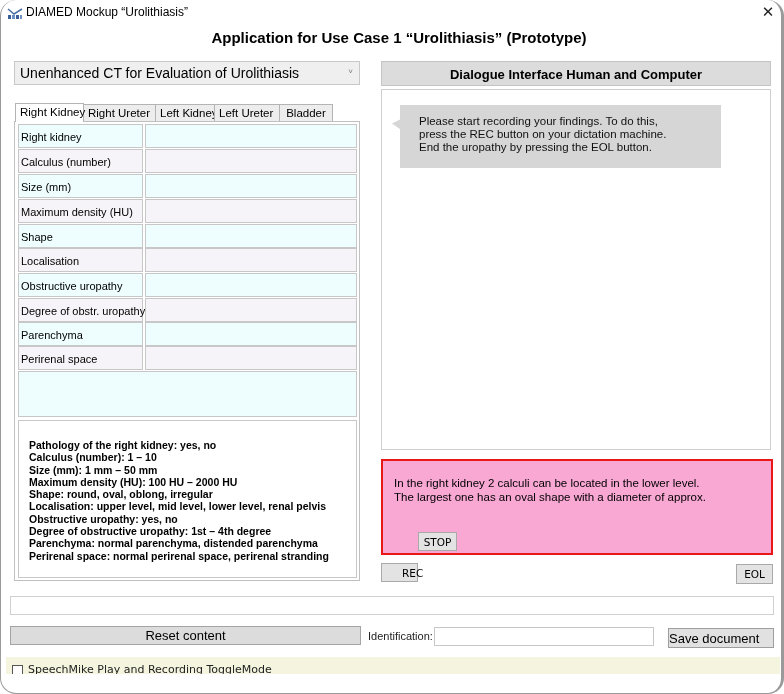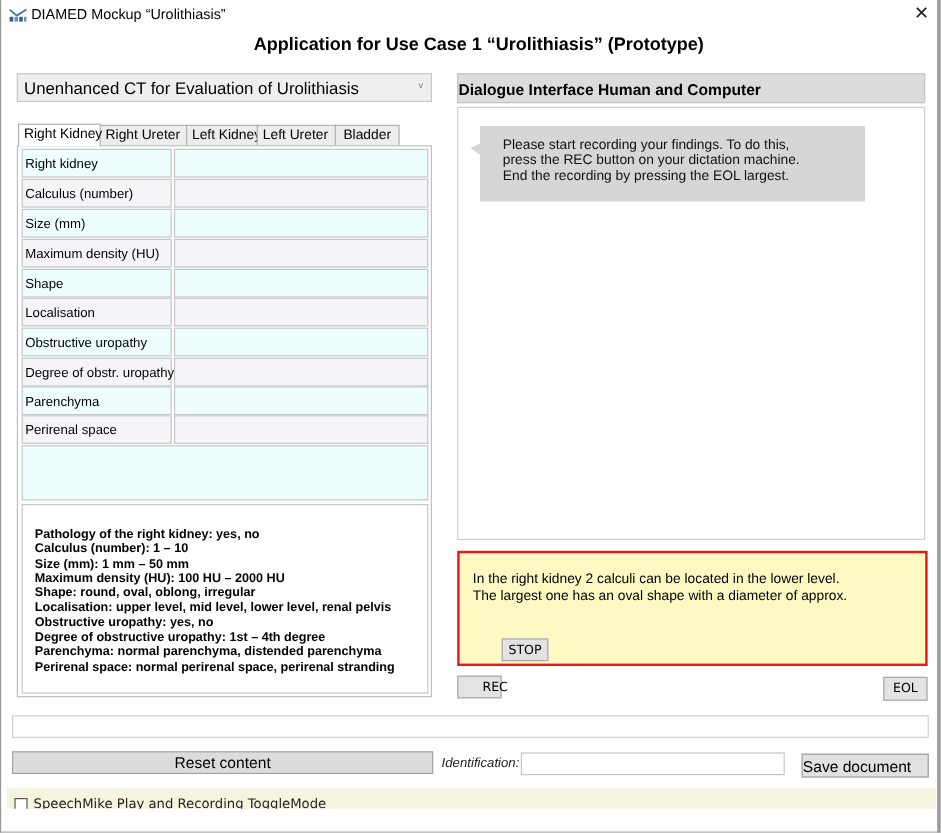--- a/index.html
+++ b/index.html
@@ -1,19 +1,19 @@
 <!DOCTYPE html>
 <html><head>
 <meta charset="utf-8">
 <style>
   * { box-sizing: border-box; margin: 0; padding: 0; }
   html, body { width: 784px; height: 694px; overflow: hidden; background: #ffffff; }
   body { font-family: "Liberation Sans", sans-serif; color: #000; position: relative; }
 
-  .window { position: absolute; left: 0; top: 0; width: 784px; height: 694px; background: #fff; border-left: 1px solid #9a9a9a; border-right: 3px solid #9a9a9a; border-bottom: 1px solid #9a9a9a; }
+  .window { position: absolute; left: 0; top: 0; width: 784px; height: 694px; background: #fff; border-left: 1px solid #9a9a9a; border-right: 3px solid #9a9a9a; border-bottom: 1px solid #9a9a9a; border-radius: 16px; }
 
   .titlebar { position: absolute; left: 0; top: 0; width: 780px; height: 24px; }
   .app-icon { position: absolute; left: 6px; top: 6px; width: 16px; height: 12px; }
   .title-text { position: absolute; left: 25px; top: 5px; font-size: 12px; color: #000; }
   .close-btn { position: absolute; right: 4px; top: 3px; width: 18px; height: 18px; font-size: 15px; line-height: 18px; text-align: center; color: #222; cursor: pointer; }
 
   .app-heading { position: absolute; left: 0; top: 29px; width: 796px; text-align: center; font-size: 15px; font-weight: bold; }
 
   .select-box { position: absolute; left: 13px; top: 61px; width: 346px; height: 24px; background: #efefef; border: 1px solid #c8c8c8; font-size: 14px; padding: 3px 0 0 5px; }
   .select-arrow { position: absolute; right: 6px; top: 5px; font-size: 8px; color: #777; }
@@ -33,36 +33,36 @@
   .form-label { position: absolute; left: 0; top: 0; width: 125px; height: 24px; border: 1px solid #c7c7c7; font-size: 11px; padding: 6px 0 0 2px; white-space: nowrap; }
   .form-label.indent { }
   .form-value { position: absolute; left: 127px; top: 0; width: 212px; height: 24px; border: 1px solid #c7c7c7; }
   .bg-cyan { background: #eefefe; }
   .bg-lav { background: #f6f4f8; }
 
   .notes-area { position: absolute; left: 3px; top: 249px; width: 339px; height: 46px; border: 1px solid #c7c7c7; background: #eefefe; }
   .help-box { position: absolute; left: 3px; top: 298px; width: 339px; height: 158px; border: 1px solid #c7c7c7; background: #fff; padding: 18px 0 0 10px; }
   .help-line { font-size: 10.5px; font-weight: bold; line-height: 12.3px; white-space: nowrap; }
 
-  .dialogue-header { position: absolute; left: 380px; top: 61px; width: 390px; height: 25px; background: #dcdcdc; border: 1px solid #c4c4c4; font-size: 13px; font-weight: bold; text-align: left; padding-top: 5px; }
+  .dialogue-header { position: absolute; left: 380px; top: 61px; width: 390px; height: 25px; background: #dcdcdc; border: 1px solid #c4c4c4; font-size: 13px; font-weight: bold; text-align: center; padding-top: 5px; }
   .dialogue-area { position: absolute; left: 380px; top: 89px; width: 390px; height: 361px; border: 1px solid #cfcfcf; background: #fff; }
   .bubble { position: absolute; left: 18px; top: 15px; width: 321px; height: 63px; background: #d6d6d6; padding: 10px 0 0 19px; font-size: 11.5px; line-height: 13px; color: #111; }
   .bubble-tail { position: absolute; left: -8px; top: 10px; width: 0; height: 0; border-top: 12px solid transparent; border-right: 10px solid #d6d6d6; border-bottom: 0 solid transparent; transform: skewY(35deg); }
 
-  .transcript-box { position: absolute; left: 380px; top: 459px; width: 392px; height: 96px; border: 2px solid #e81818; background: #fef9c3; padding: 16px 0 0 11px; font-size: 11.5px; line-height: 13.5px; color: #000; }
+  .transcript-box { position: absolute; left: 380px; top: 459px; width: 392px; height: 96px; border: 2px solid #e81818; background: #f9a8d4; padding: 16px 0 0 11px; font-size: 11.5px; line-height: 13.5px; color: #000; }
 
   .small-btn { position: absolute; height: 19px; background: #e3e3e3; border: 1px solid #a9a9a9; font-size: 10.5px; text-align: center; padding-top: 3px; cursor: pointer; font-family: "DejaVu Sans", sans-serif; }
   .rec-btn { left: 380px; top: 563px; width: 37px; padding-left: 20px; }
   .stop-btn { left: 417px; top: 532px; width: 39px; }
   .eol-btn { left: 735px; top: 564px; width: 37px; height: 20px; }
 
   .status-bar-input { position: absolute; left: 9px; top: 596px; width: 764px; height: 19px; border: 1px solid #d0d0d0; background: #fff; }
 
   .reset-btn { position: absolute; left: 9px; top: 626px; width: 351px; height: 19px; background: #dcdcdc; border: 1px solid #a4a4a4; font-size: 13px; text-align: center; padding-top: 1px; cursor: pointer; }
-  .ident-label { position: absolute; left: 367px; top: 630px; font-size: 11px; color: #222; font-style: italic; }
+  .ident-label { position: absolute; left: 367px; top: 630px; font-size: 11px; color: #222; }
   .ident-input { position: absolute; left: 433px; top: 627px; width: 220px; height: 19px; border: 1px solid #c6c6c6; background: #fff; }
   .save-btn { position: absolute; left: 667px; top: 628px; width: 106px; height: 20px; background: #e1e1e1; border: 1px solid #9e9e9e; font-size: 13px; text-align: left; padding-top: 2px; cursor: pointer; }
 
   .footer-strip { position: absolute; left: 5px; top: 657px; width: 774px; height: 17px; background: #f4f4df; overflow: hidden; }
   .toggle-checkbox { position: absolute; left: 6px; top: 8px; width: 11px; height: 11px; border: 1px solid #555; background: #fff; }
   .toggle-label { position: absolute; left: 22px; top: 6px; font-size: 11px; color: #222; font-family: "DejaVu Sans", sans-serif; white-space: nowrap; }
 </style>
 </head>
 <body>
 
@@ -155,21 +155,21 @@
     </div>
   </div>
 
   <div class="dialogue-header">Dialogue Interface Human and Computer</div>
 
   <div class="dialogue-area">
     <div class="bubble">
       <span class="bubble-tail"></span>
       <div>Please start recording your findings. To do this,</div>
       <div>press the REC button on your dictation machine.</div>
-      <div>End the recording by pressing the EOL largest.</div>
+      <div>End the uropathy by pressing the EOL button.</div>
     </div>
   </div>
 
   <div class="transcript-box">
     <div>In the right kidney 2 calculi can be located in the lower level.</div>
     <div>The largest one has an oval shape with a diameter of approx.</div>
   </div>
 
   <div class="small-btn rec-btn">REC</div>
   <div class="small-btn stop-btn">STOP</div>

